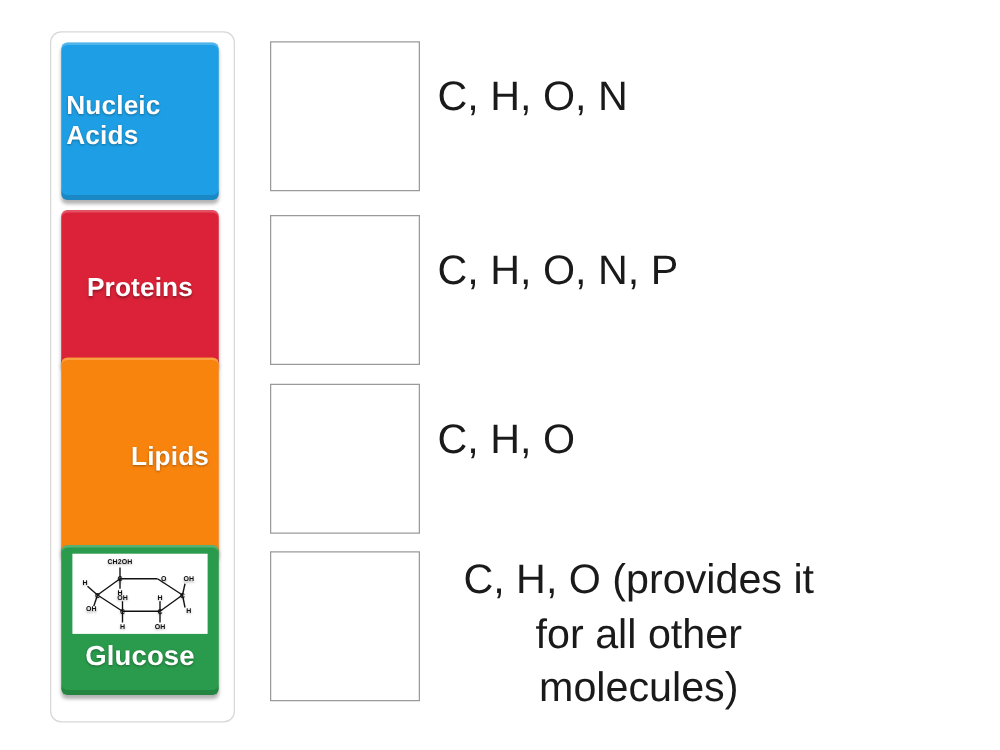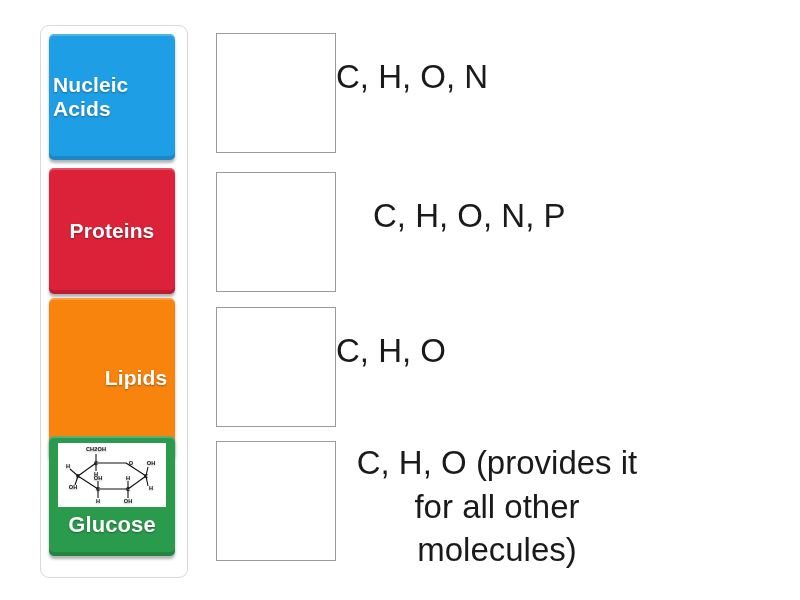--- a/index.html
+++ b/index.html
@@ -45,21 +45,21 @@
     letter-spacing: .1px;
     text-shadow: 0 1px 2px rgba(0,0,0,.35);
     box-shadow: 0 3px 3px rgba(0,0,0,.30), inset 0 -4px 0 rgba(0,0,0,.14), inset 0 2px 0 rgba(255,255,255,.22);
     cursor: grab;
     user-select: none;
     overflow: hidden;
   }
 
   .tile-1 { top: 8px;   height: 126px; }
   .tile-2 { top: 142px; height: 126px; }
-  .tile-3 { top: 272px; height: 160px; padding-left: 48px; }
+  .tile-3 { top: 260px; height: 160px; padding-left: 48px; }
   .tile-4 { top: 410px; height: 120px; justify-content: flex-start; padding-top: 7px; }
 
   .tile-label { display: block; padding: 0 4px; }
 
   
   .struct-img {
     width: 108px;
     height: 64px;
     background: #ffffff;
     margin-bottom: 4px;
@@ -68,34 +68,35 @@
   .tile-4 .tile-label { font-size: 22px; margin-top: 2px; }
 
   
   .answer-row {
     position: absolute;
     left: 216px;
     display: flex;
     align-items: flex-start;
   }
   .row-1 { top: 33px; }
-  .row-2 { top: 172px; gap: 37px; }
+  .row-2 { top: 172px; }
   .row-3 { top: 307px; }
   .row-4 { top: 441px; text-align: center; }
 
   .drop-zone {
     width: 120px;
     height: 120px;
     box-sizing: border-box;
     border: 1px solid #9a9a9a;
     background: #ffffff;
     flex: none;
   }
 
   .answer-text {
+    margin-left: 14px;
     font-size: 33px;
     line-height: 1.32;
     color: #1a1a1a;
     font-weight: 400;
     max-width: 330px;
     padding-top: 22px;
     white-space: pre-wrap;
   }
   .row-4 .answer-text { padding-top: 0px; max-width: 322px; }
 </style>

